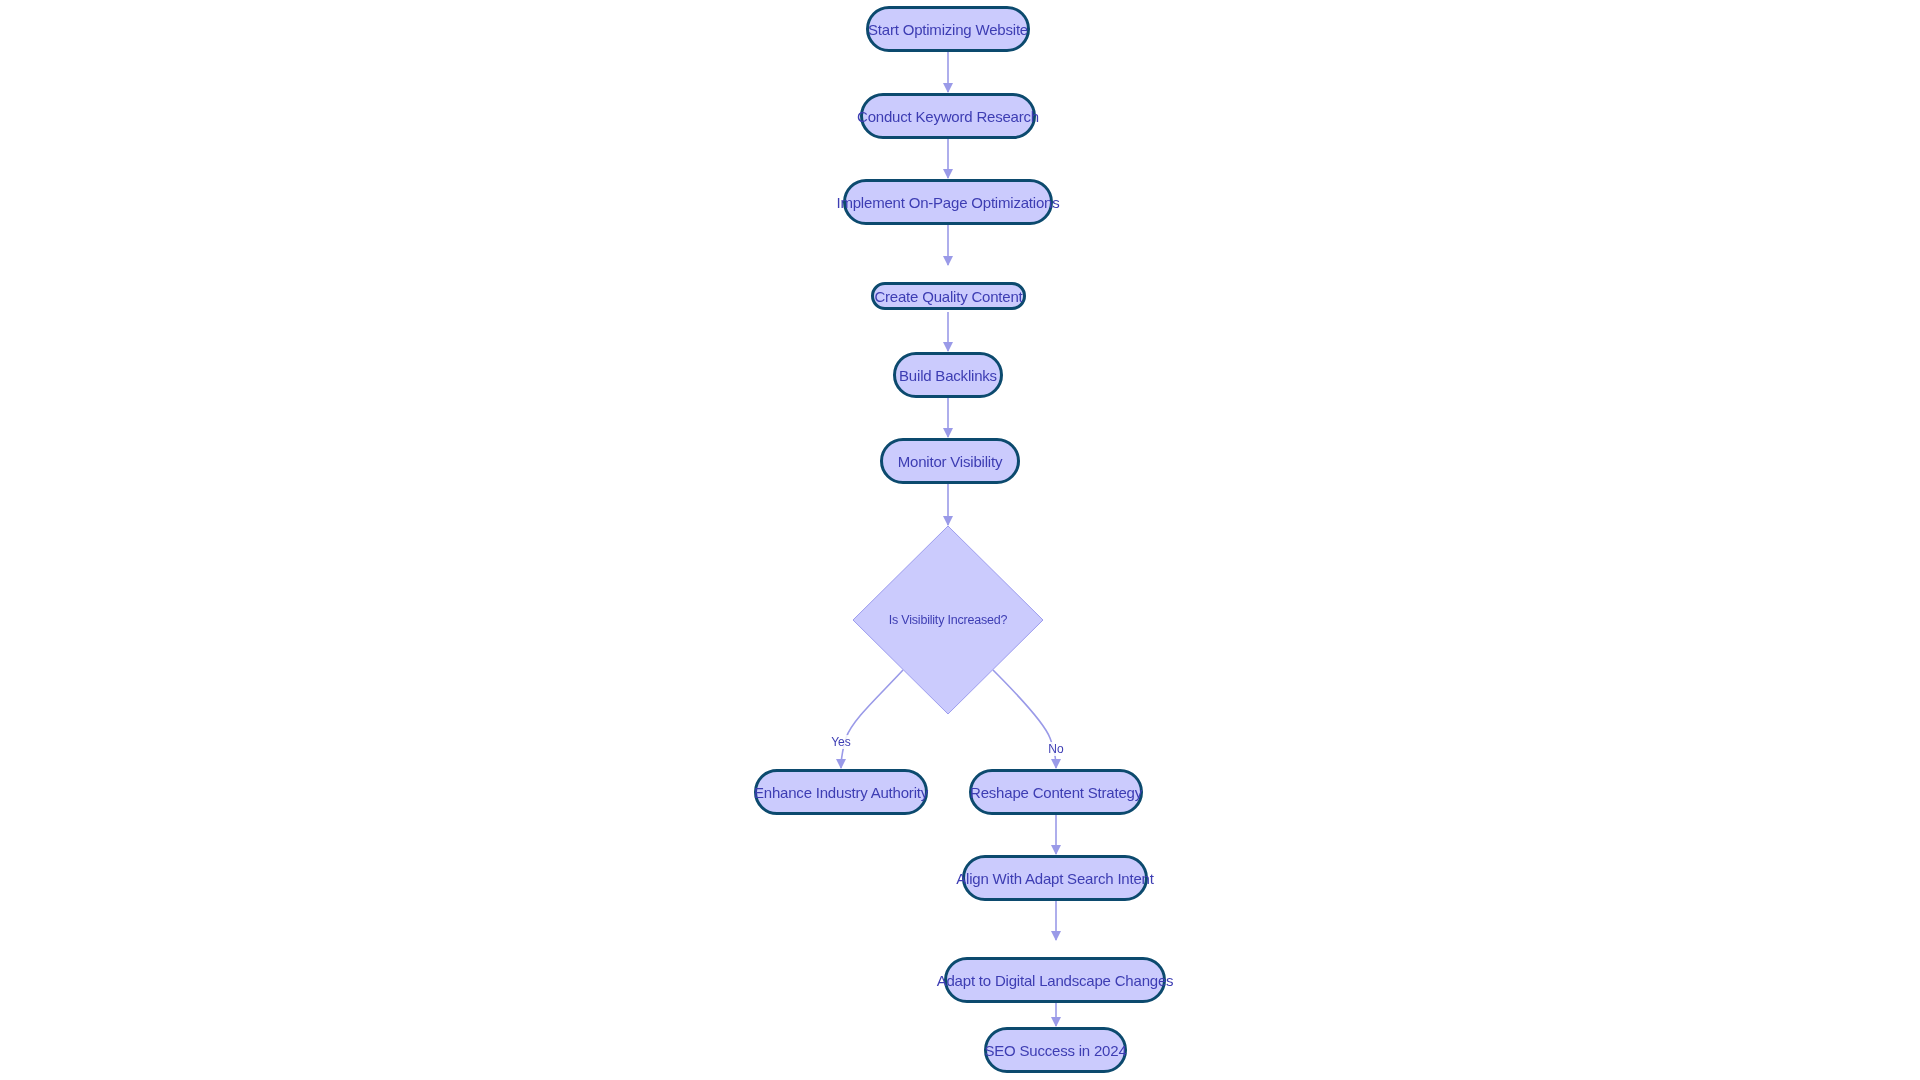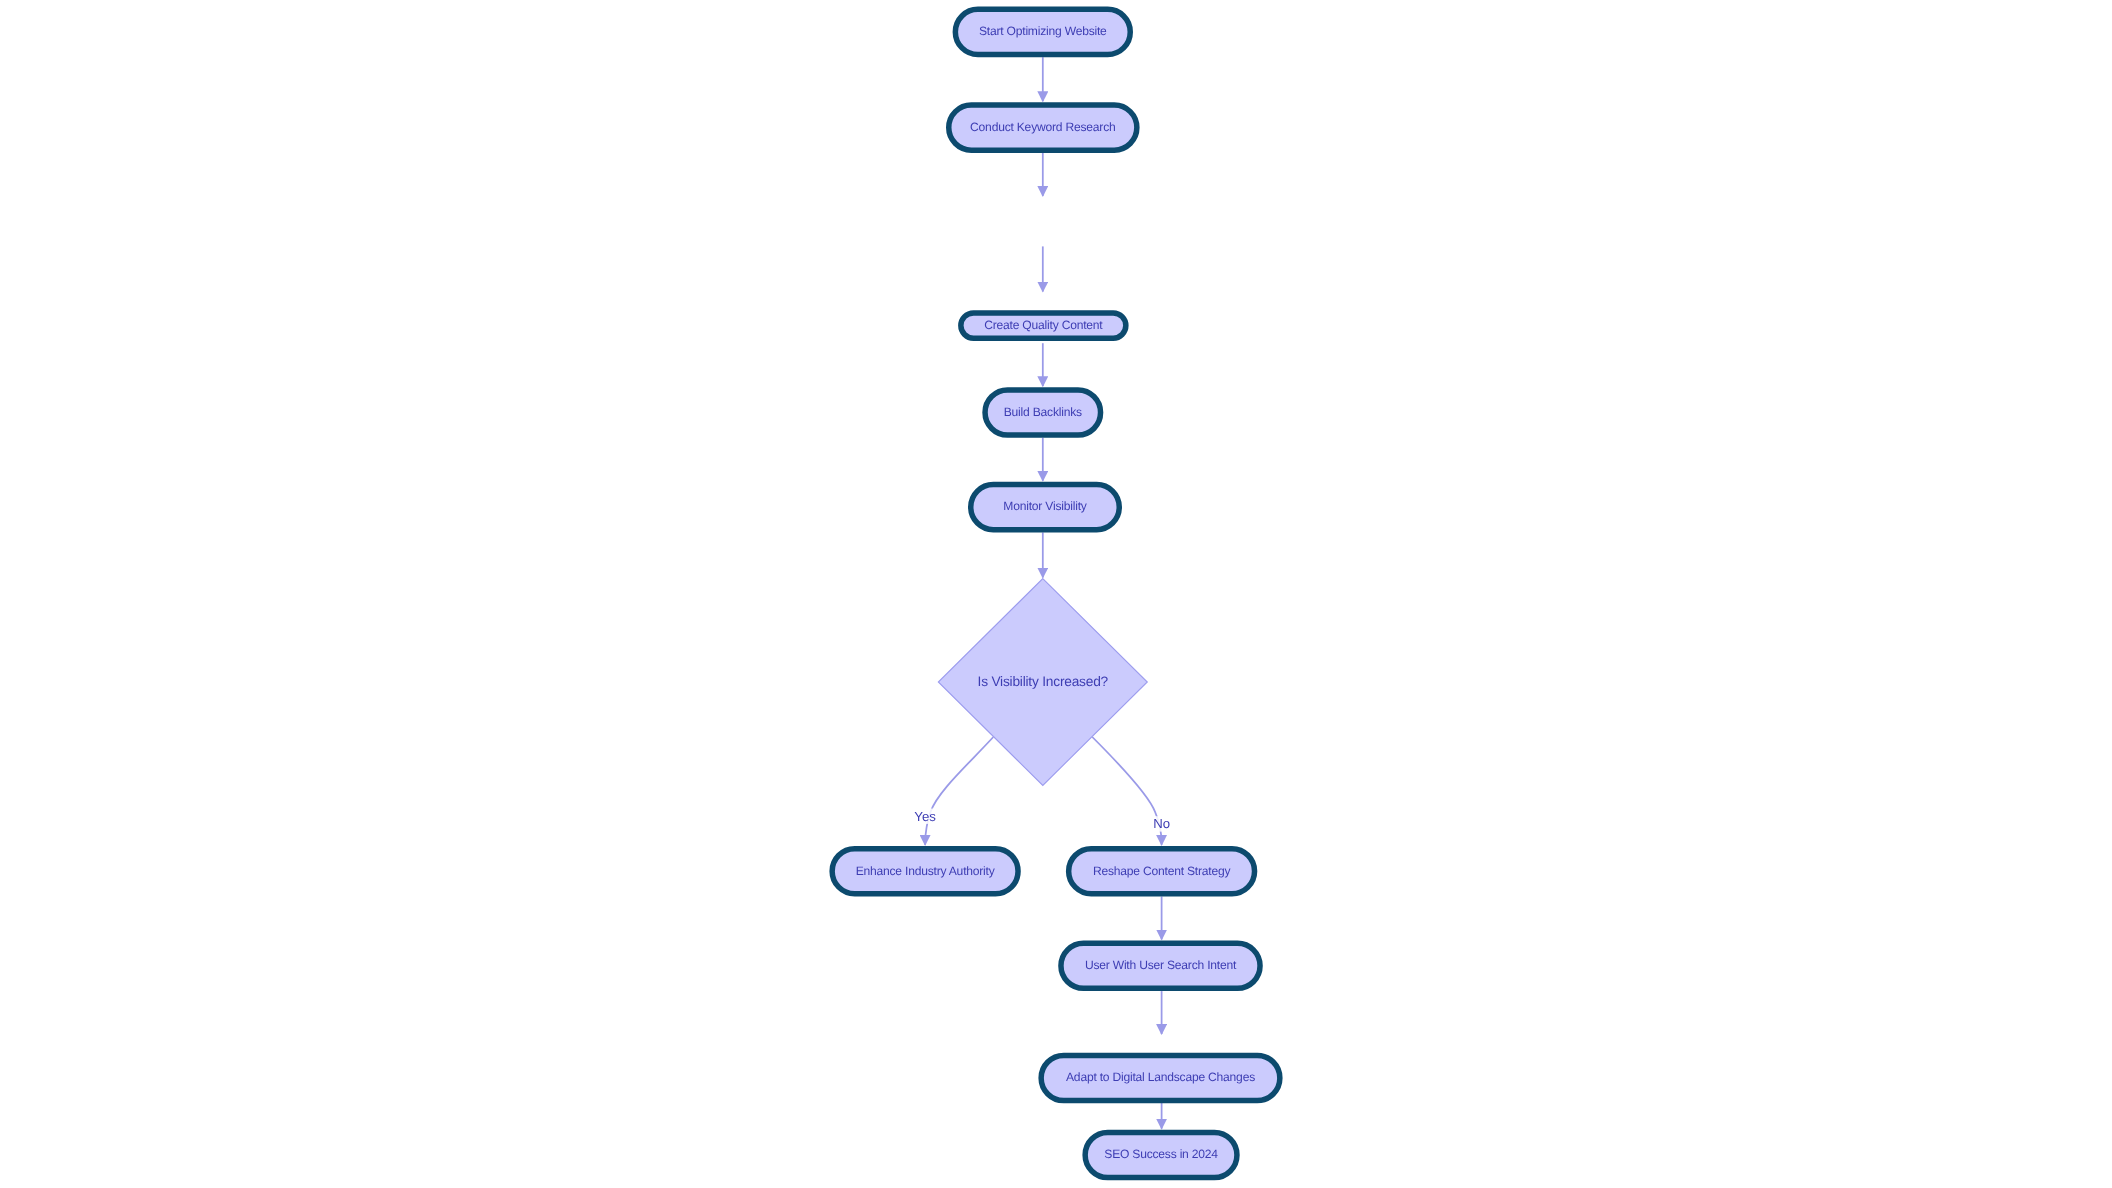--- a/index.html
+++ b/index.html
@@ -1,21 +1,21 @@
 <!DOCTYPE html>
 <html><head>
 <meta charset="utf-8">
 <style>
   html, body { margin:0; padding:0; background:#ffffff; }
   body { width:1920px; height:1080px; position:relative; overflow:hidden; font-family:"Liberation Sans", sans-serif; }
   #canvas { position:absolute; left:0; top:0; width:1920px; height:1080px; }
   .node {
     position:absolute; box-sizing:border-box;
-    background:#cbcbfd; border:5px solid #0c4a6e; border-radius:23px;
-    color:#3d3db3; font-size:11px; letter-spacing:-0.2px;
+    background:#cbcbfd; border:3px solid #0c4a6e; border-radius:23px;
+    color:#3d3db3; font-size:15px; letter-spacing:-0.2px;
     display:flex; align-items:center; justify-content:center; white-space:nowrap;
   }
   .diamond-text { position:absolute; color:#3d3db3; font-size:12.5px; letter-spacing:-0.2px; white-space:nowrap; transform:translate(-50%,-50%); }
   .edge-label { position:absolute; color:#3d3db3; font-size:12px; background:rgba(255,255,255,0.85); transform:translate(-50%,-50%); padding:0 1px; }
   svg { position:absolute; left:0; top:0; }
 </style>
 </head>
 <body>
 
 <div id="canvas">
@@ -43,20 +43,23 @@
     <line x1="1056" y1="901" x2="1056" y2="940" stroke="#9a9ae8" stroke-width="1.6" marker-end="url(#arrow)"></line>
     <line x1="1056" y1="987" x2="1056" y2="1026" stroke="#9a9ae8" stroke-width="1.6" marker-end="url(#arrow)"></line>
   </svg>
 
   <div class="node" style="left:866px; top:6px; width:164px; height:46px;">
     <span>Start Optimizing Website</span>
   </div>
   <div class="node" style="left:860px; top:93px; width:176px; height:46px;">
     <span>Conduct Keyword Research</span>
   </div>
+  <div class="node" style="left:843px; top:179px; width:210px; height:46px;">
+    <span>Implement On-Page Optimizations</span>
+  </div>
   <div class="node" style="left:871px; top:266px; width:155px; height:28px;margin-top:16px;">
     <span>Create Quality Content</span>
   </div>
   <div class="node" style="left:893px; top:352px; width:110px; height:46px;">
     <span>Build Backlinks</span>
   </div>
   <div class="node" style="left:880px; top:438px; width:140px; height:46px;">
     <span>Monitor Visibility</span>
   </div>
 
@@ -65,21 +68,21 @@
   <div class="edge-label" style="left:841px; top:742px;">Yes</div>
   <div class="edge-label" style="left:1056px; top:749px;">No</div>
 
   <div class="node" style="left:754px; top:769px; width:174px; height:46px;">
     <span>Enhance Industry Authority</span>
   </div>
   <div class="node" style="left:969px; top:769px; width:174px; height:46px;">
     <span>Reshape Content Strategy</span>
   </div>
   <div class="node" style="left:962px; top:855px; width:186px; height:46px;">
-    <span>User With User Search Intent</span>
+    <span>Align With Adapt Search Intent</span>
   </div>
   <div class="node" style="left:944px; top:941px; width:222px; height:46px;margin-top:16px;">
     <span>Adapt to Digital Landscape Changes</span>
   </div>
   <div class="node" style="left:984px; top:1027px; width:143px; height:46px;">
     <span>SEO Success in 2024</span>
   </div>
 </div>
 
 </body></html>

